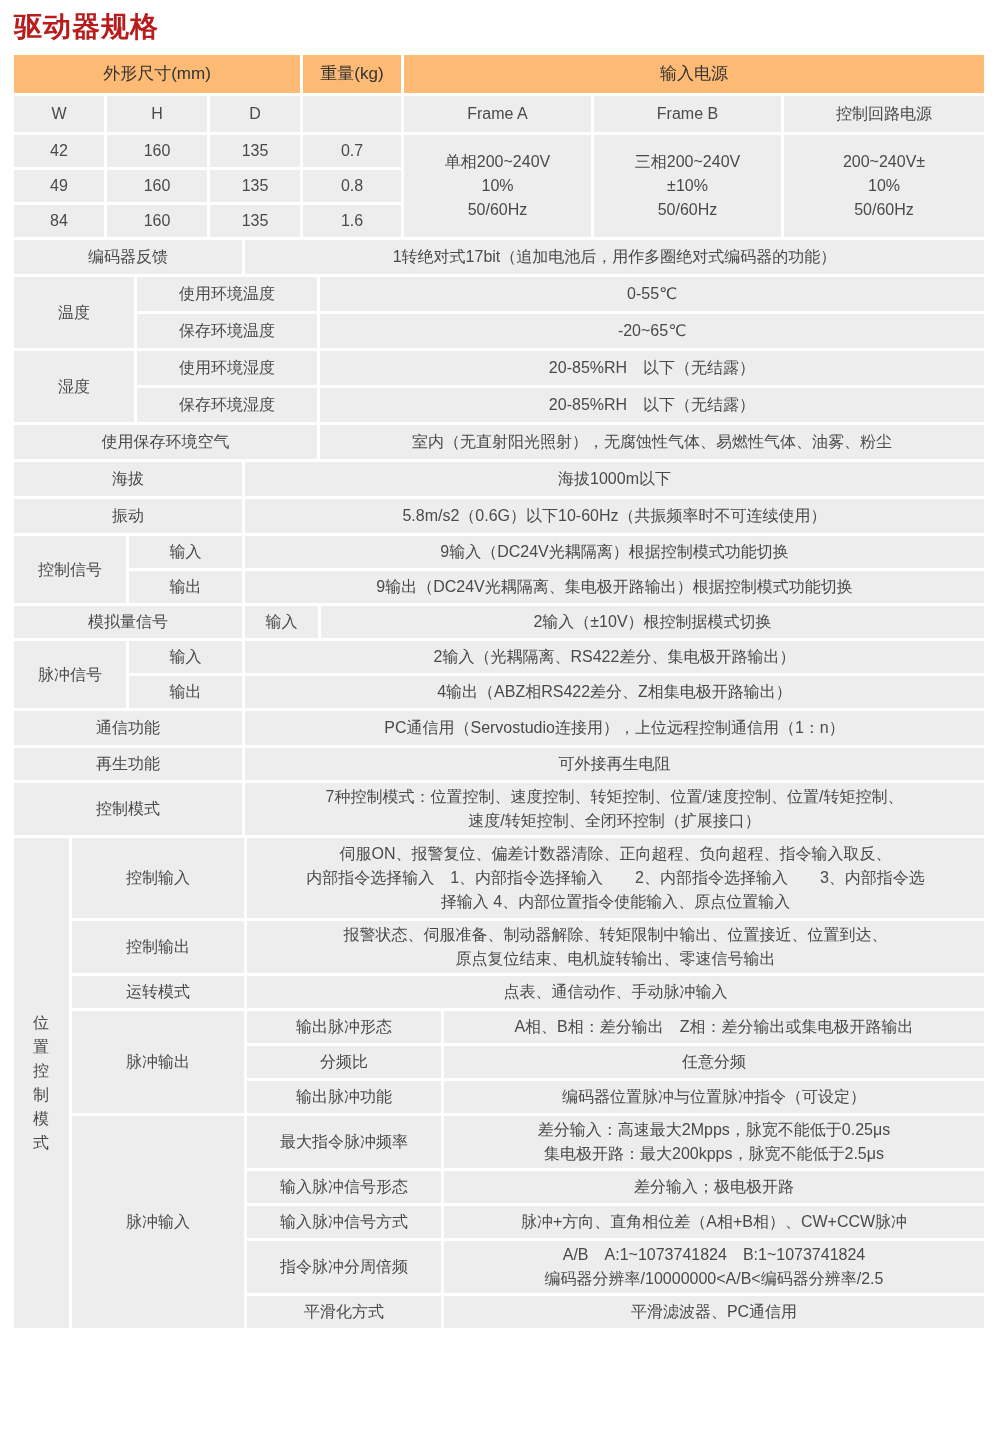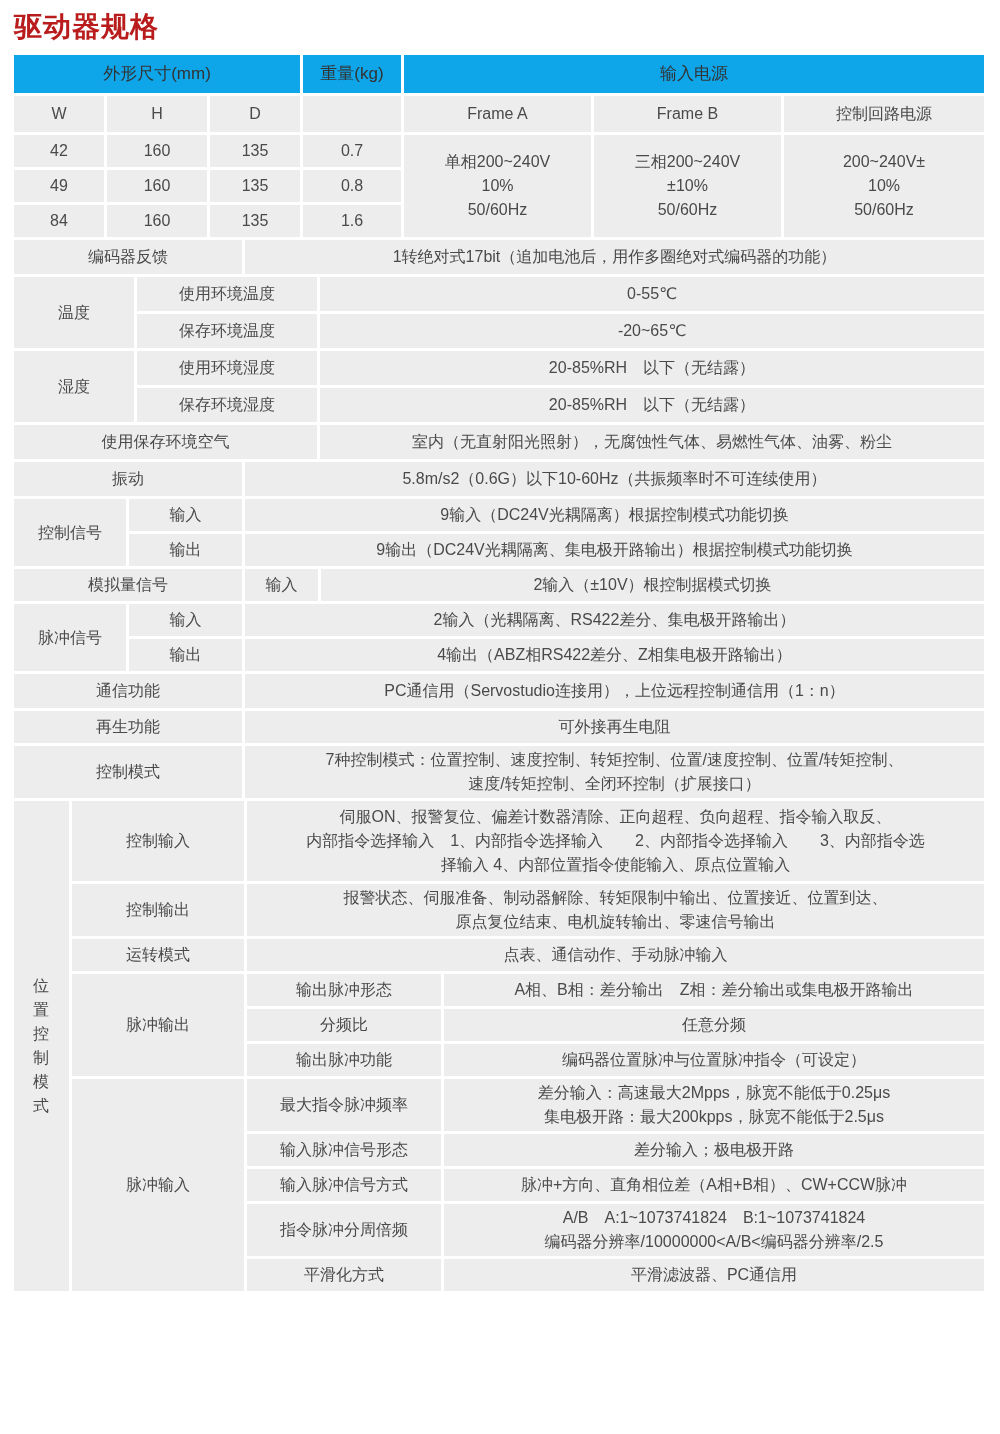--- a/index.html
+++ b/index.html
@@ -27,21 +27,21 @@
     text-align:center;
     vertical-align:middle;
     font-size:16px;
     line-height:1.5;
     white-space:pre-line;
     padding:0 4px;
     box-sizing:border-box;
     color:#4a4a4a;
   }
   tr.green td{
-    background:#0ea5e9;
+    background:#fdba74;
     color:#333333;
     font-size:17px;
   }
   .h32 > td{height:32px;}
   .h34 > td{height:34px;}
   .h36 > td{height:36px;}
   .h38 > td{height:38px;}
   .h52 > td{height:52px;}
   .h80 > td{height:80px;margin-left:36px;}
   td.vert{line-height:1.55;letter-spacing:1px;}
@@ -159,20 +159,24 @@
   </tr>
 </tbody>
   </table>
 
 <table class="spec">
   <colgroup>
       <col style="width:228px">
       <col style="width:739px">
     </colgroup>
   <tbody>
+      <tr class="h34">
+    <td>海拔</td>
+    <td>海拔1000m以下</td>
+  </tr>
   <tr class="h34">
     <td>振动</td>
     <td>5.8m/s2（0.6G）以下10-60Hz（共振频率时不可连续使用）</td>
   </tr>
 </tbody>
   </table>
 
 <table class="spec">
   <colgroup>
       <col style="width:112px">

